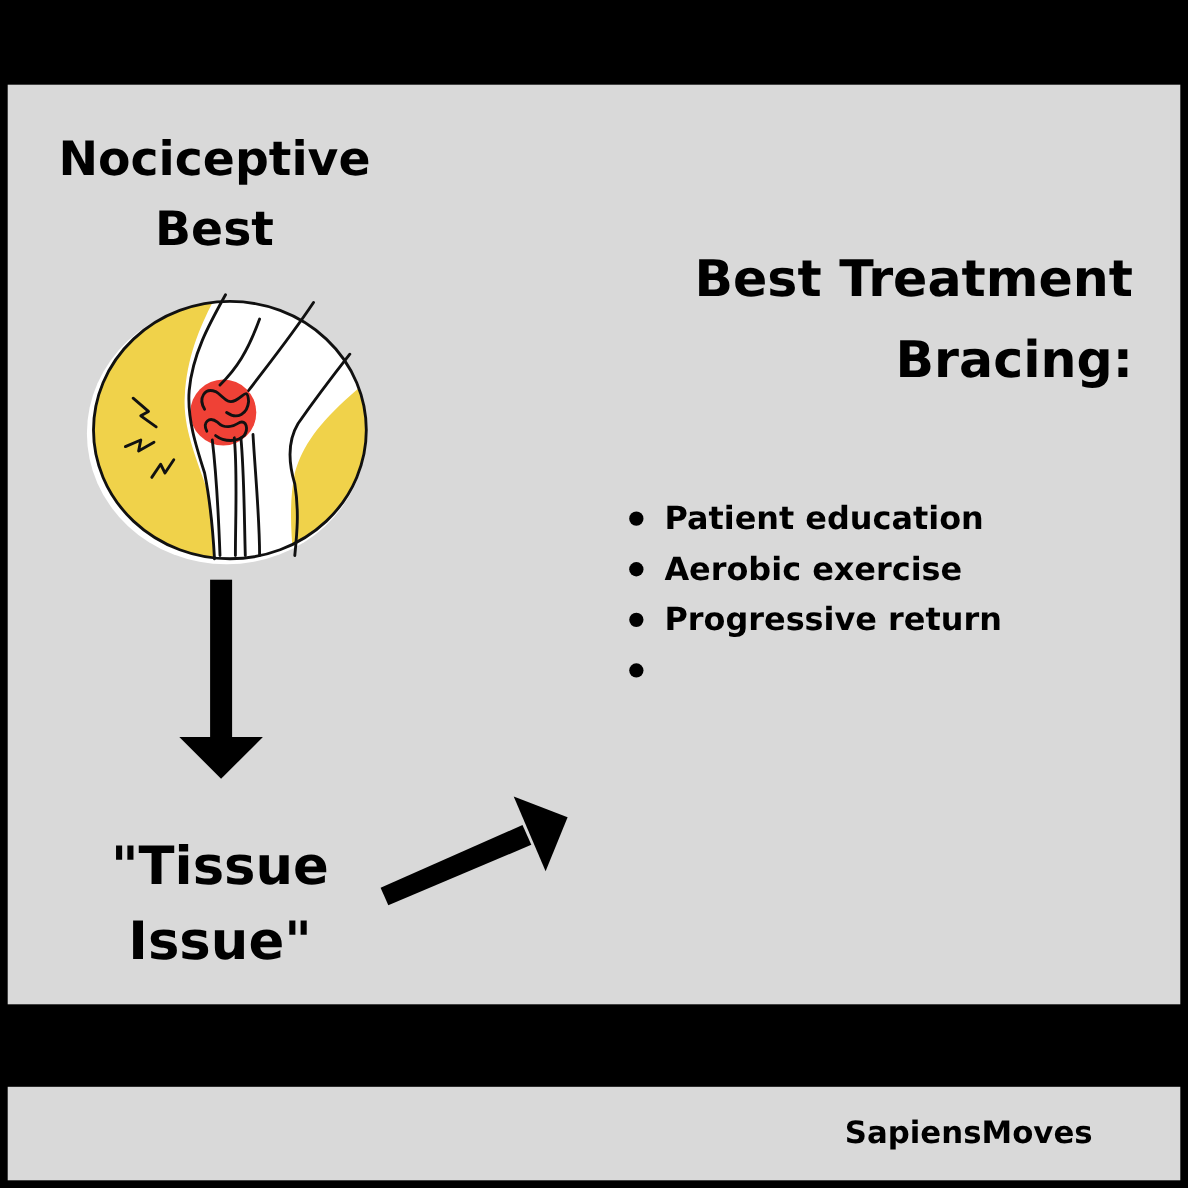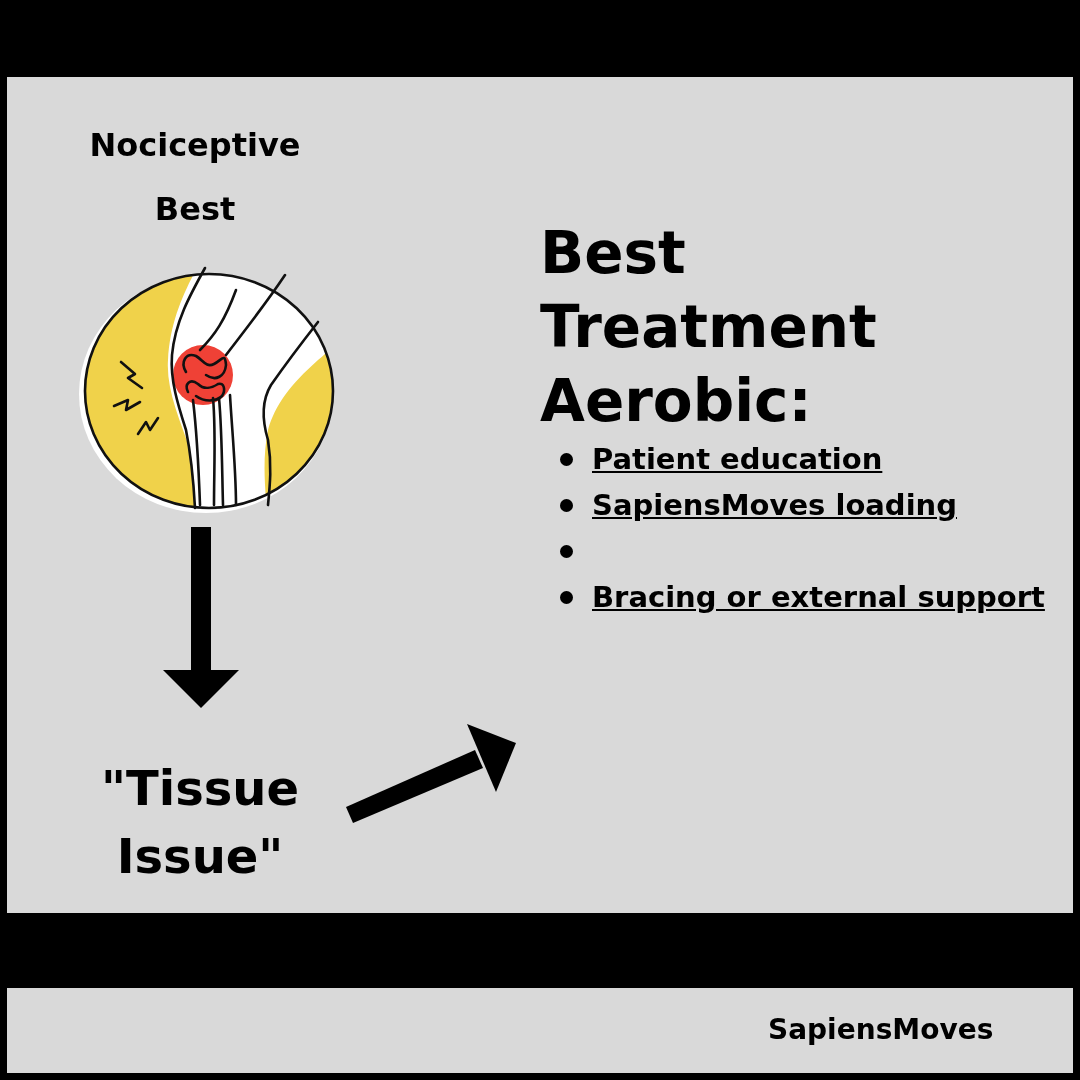--- a/index.html
+++ b/index.html
@@ -16,45 +16,44 @@
       background: #d9d9d9;
     }
     #main-panel { left: 7px; top: 77px; width: 1066px; height: 836px; }
     #footer-panel { left: 7px; top: 988px; width: 1066px; height: 85px; }
 
     .title-left {
       position: absolute;
       left: 20px; top: 113px; width: 350px;
       text-align: center;
       font-weight: bold;
-      font-size: 32px;
+      font-size: 43px;
       line-height: 64px;
     }
     .title-right {
       position: absolute;
       left: 540px; top: 216px; width: 490px;
-      text-align: left;
+      text-align: right;
       font-weight: bold;
-      font-size: 58px;
+      font-size: 46px;
       line-height: 74px;
     }
     .issue-text {
       position: absolute;
       left: 60px; top: 754px; width: 280px;
       text-align: center;
       font-weight: bold;
       font-size: 48px;
       line-height: 68px;
     }
     .treatments {
       position: absolute;
       left: 556px; top: 432px;
-      margin: 4px; padding: 0;
+      margin: 16px; padding: 0;
       list-style: none;
-      text-decoration: underline;
     }
     .treatments li {
       display: flex;
       align-items: center;
       height: 46px;
       font-weight: bold;
       font-size: 29px;
       white-space: nowrap;
     }
     .bullet {
@@ -129,34 +128,34 @@
   <polygon points="467,724 516,743 496,792" fill="#000"></polygon>
 </svg>
 
 <div class="issue-text">
   <div>"Tissue</div>
   <div>Issue"</div>
 </div>
 
 <div class="title-right">
   <div>Best Treatment</div>
-  <div>Aerobic:</div>
+  <div>Bracing:</div>
 </div>
 
 <ul class="treatments">
   <li>
       <span class="bullet"></span>
       <span>Patient education</span>
     </li>
   <li>
       <span class="bullet"></span>
-      <span>SapiensMoves loading</span>
+      <span>Aerobic exercise</span>
     </li>
   <li>
       <span class="bullet"></span>
+      <span>Progressive return</span>
     </li>
   <li>
       <span class="bullet"></span>
-      <span>Bracing or external support</span>
     </li>
 </ul>
 
 <div class="footer-brand">SapiensMoves</div>
 
 </body></html>

